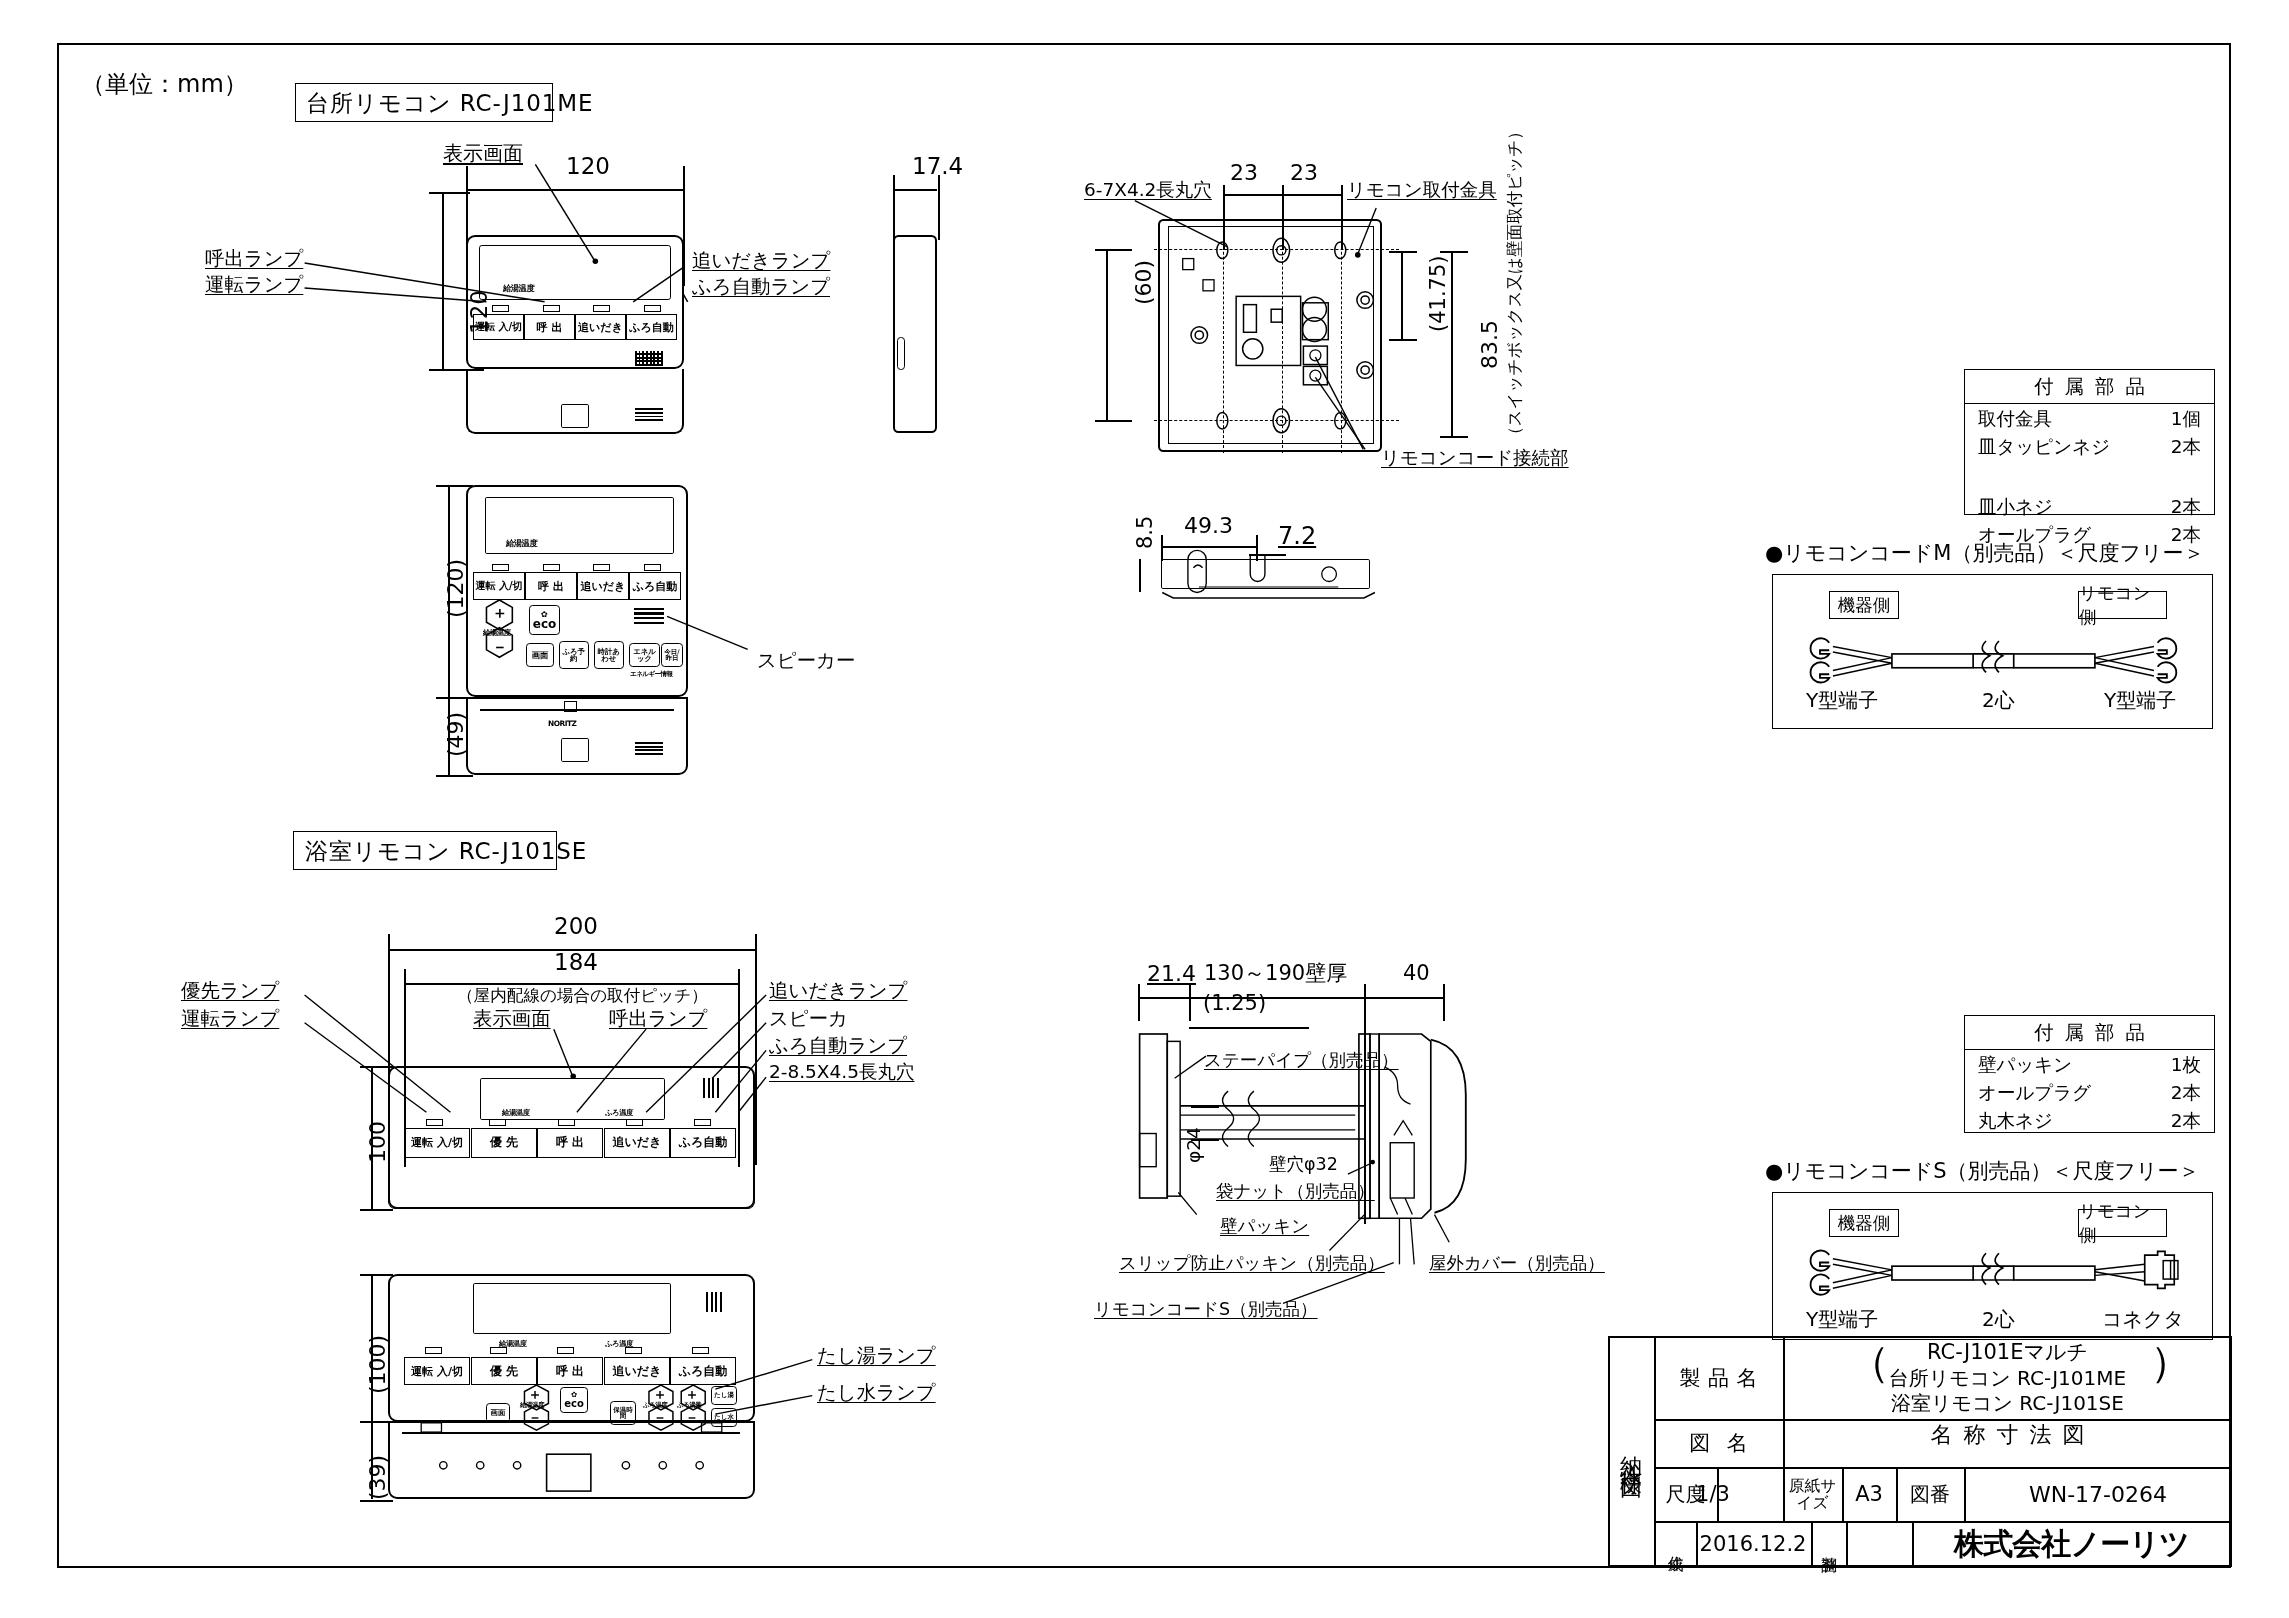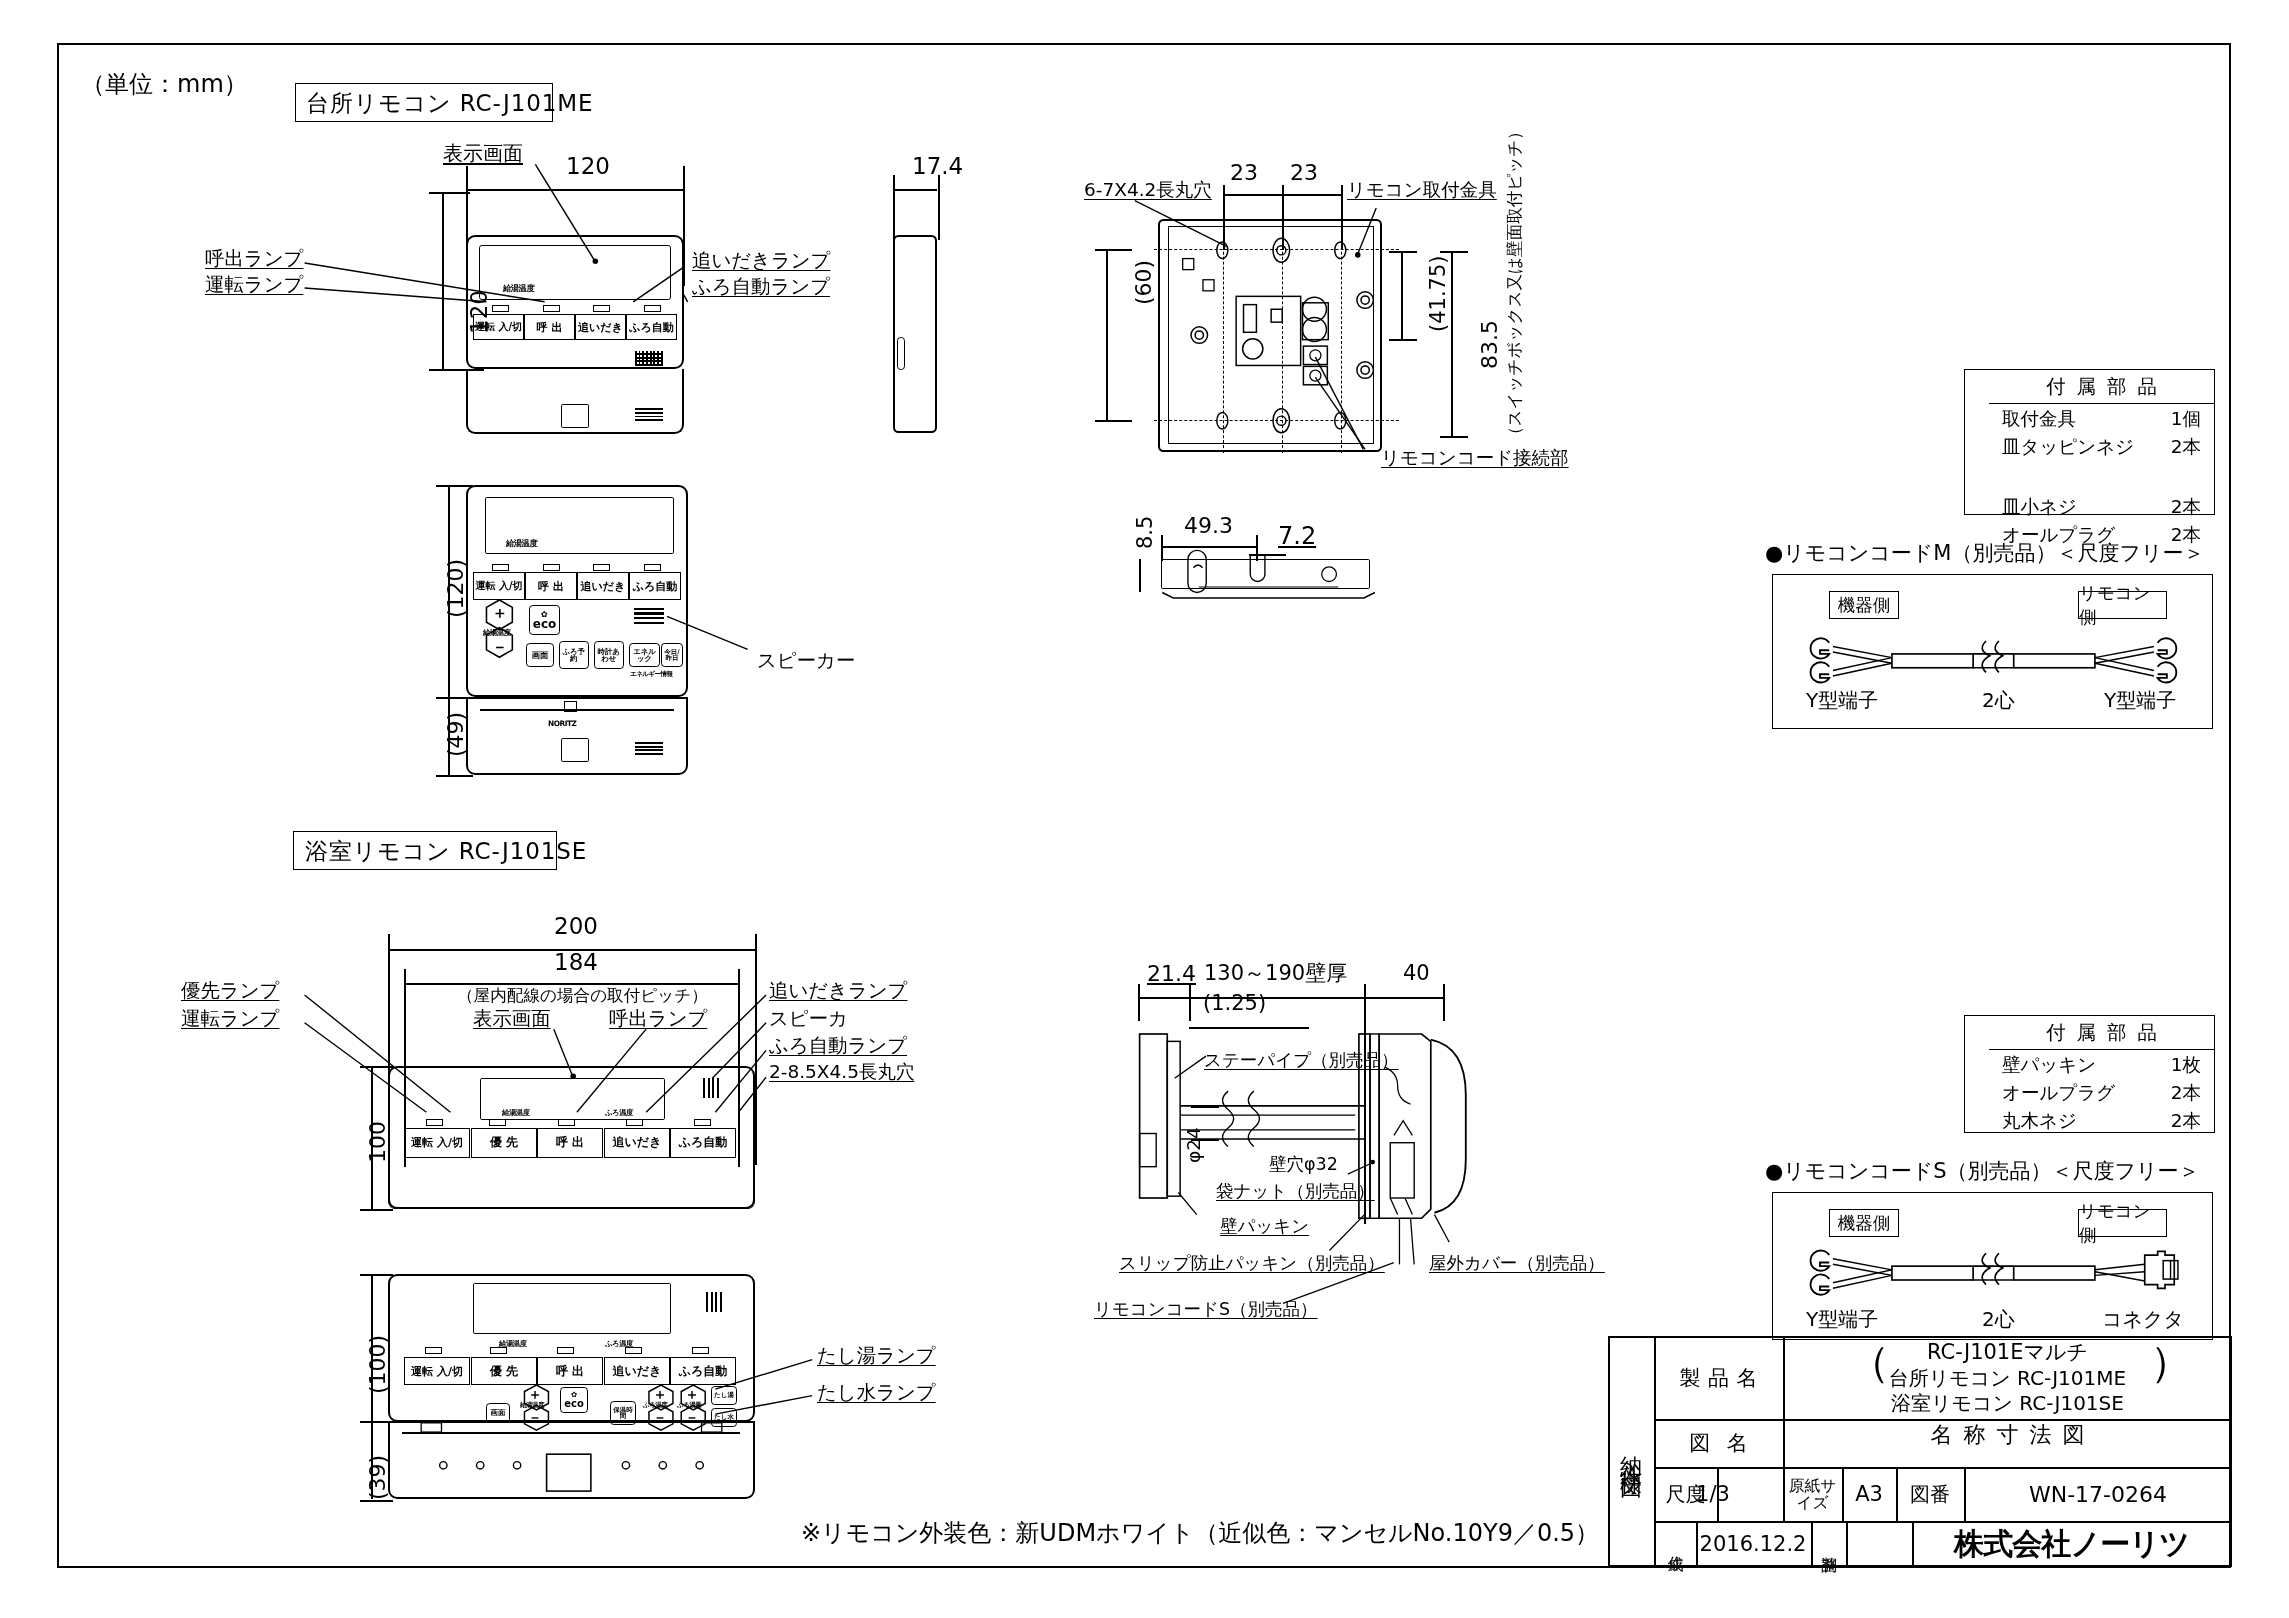--- a/index.html
+++ b/index.html
@@ -14,21 +14,21 @@
   .v{width:1.5px;}
   .h2{height:2.2px;}
   .v2{width:2.2px;}
   .rr{position:absolute;border:2px solid #000;border-radius:9.2px;box-sizing:border-box;}
   .rr1{position:absolute;border:1.5px solid #000;box-sizing:border-box;}
   .dash{position:absolute;border-top:1.3px dashed #000;}
   .dashv{position:absolute;border-left:1.3px dashed #000;}
   .btn{position:absolute;border:1.7px solid #000;box-sizing:border-box;display:flex;align-items:center;justify-content:center;font-weight:bold;}
   .lamp{position:absolute;border:1.4px solid #000;background:#fff;}
   .sq{position:absolute;border:1.7px solid #000;border-radius:3.7px;box-sizing:border-box;display:flex;align-items:center;justify-content:center;text-align:center;font-weight:bold;line-height:1;}
-  .tbl{position:absolute;border:1.8px solid #000;box-sizing:border-box;padding-left:24px;}
+  .tbl{position:absolute;border:1.8px solid #000;box-sizing:border-box;}
   .tbl .row{display:flex;justify-content:space-between;align-items:center;padding:0 13px;box-sizing:border-box;}
   .tblhdr{border-bottom:1.8px solid #000;text-align:center;display:flex;align-items:center;justify-content:center;letter-spacing:11px;}
   .cordbox{position:absolute;border:1.8px solid #000;box-sizing:border-box;}
   .lblbox{position:absolute;border:1.7px solid #000;box-sizing:border-box;display:flex;align-items:center;justify-content:center;}
   .vert{writing-mode:vertical-rl;text-orientation:upright;}
   .vtxt{position:absolute;transform-origin:left top;white-space:nowrap;}
   .tb{position:absolute;box-sizing:border-box;border:2.3px solid #000;}
   .tbc{position:absolute;box-sizing:border-box;display:flex;align-items:center;justify-content:center;text-align:center;}
   .micro{font-weight:bold;letter-spacing:-0.5px;}
   svg{display:block;overflow:visible;}
@@ -485,21 +485,20 @@
     <line x1="350" y1="34" x2="404" y2="30" stroke="#000" stroke-width="1.6"></line>
     <line x1="350" y1="30" x2="404" y2="40" stroke="#000" stroke-width="1.6"></line>
     <path d="M404,12 l14,0 l0,-4 l8,0 l0,4 l10,0 l0,32 l-10,0 l0,4 l-8,0 l0,-4 l-14,0 z" fill="none" stroke="#000" stroke-width="1.8"></path>
     <rect x="424" y="18" width="16" height="20" fill="none" stroke="#000" stroke-width="1.6"></rect>
     <line x1="432" y1="18" x2="432" y2="38" stroke="#000" stroke-width="1.5"></line>
   </svg>
   <div class="t" style="left:1806px;top:1309px;font-size:20px;">Y型端子</div>
   <div class="t" style="left:1982px;top:1309px;font-size:20px;">2心</div>
   <div class="t" style="left:2102px;top:1309px;font-size:20px;">コネクタ</div>
 
-  <div class="t" style="left:801px;top:1521px;font-size:24px;">※リモコン外装色：新UDMホワイト（近似色：マンセルNo.10Y9／0.5）</div>
 
   <div class="tb" style="left:1608px;top:1336px;width:624px;height:231px;"></div>
   <div class="ln v2" style="left:1654px;top:1336px;height:231px;"></div>
   <div class="tbc vert" style="left:1608px;top:1336px;width:46px;height:231px;font-size:22px;letter-spacing:5.5px;">納入仕様図</div>
 
   <div class="ln h2" style="left:1654px;top:1419px;width:578px;"></div>
   <div class="ln h2" style="left:1654px;top:1467px;width:578px;"></div>
   <div class="ln h2" style="left:1654px;top:1521px;width:578px;"></div>
   <div class="ln v2" style="left:1783px;top:1336px;height:185px;"></div>
   <div class="tbc" style="left:1654px;top:1336px;width:129px;height:83px;font-size:21px;letter-spacing:7.4px;padding-left:7.4px;">製品名</div>

